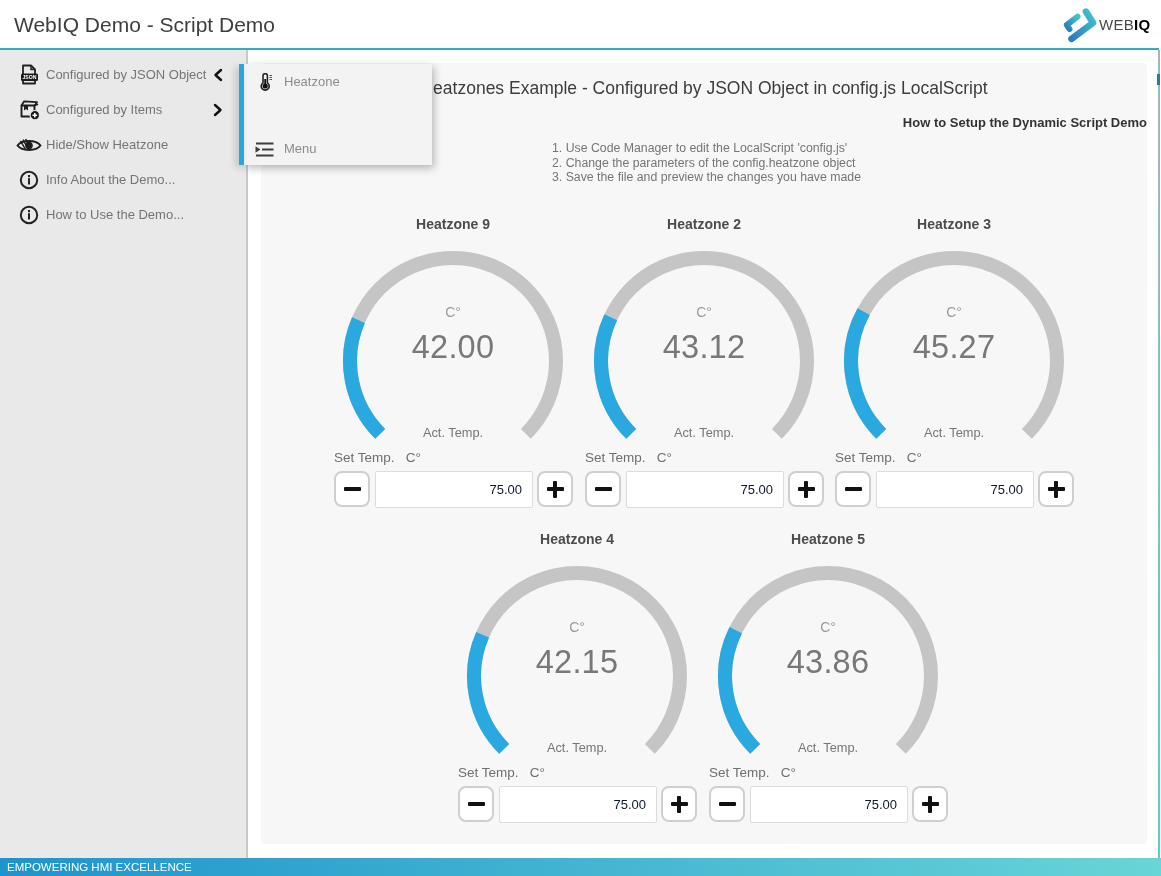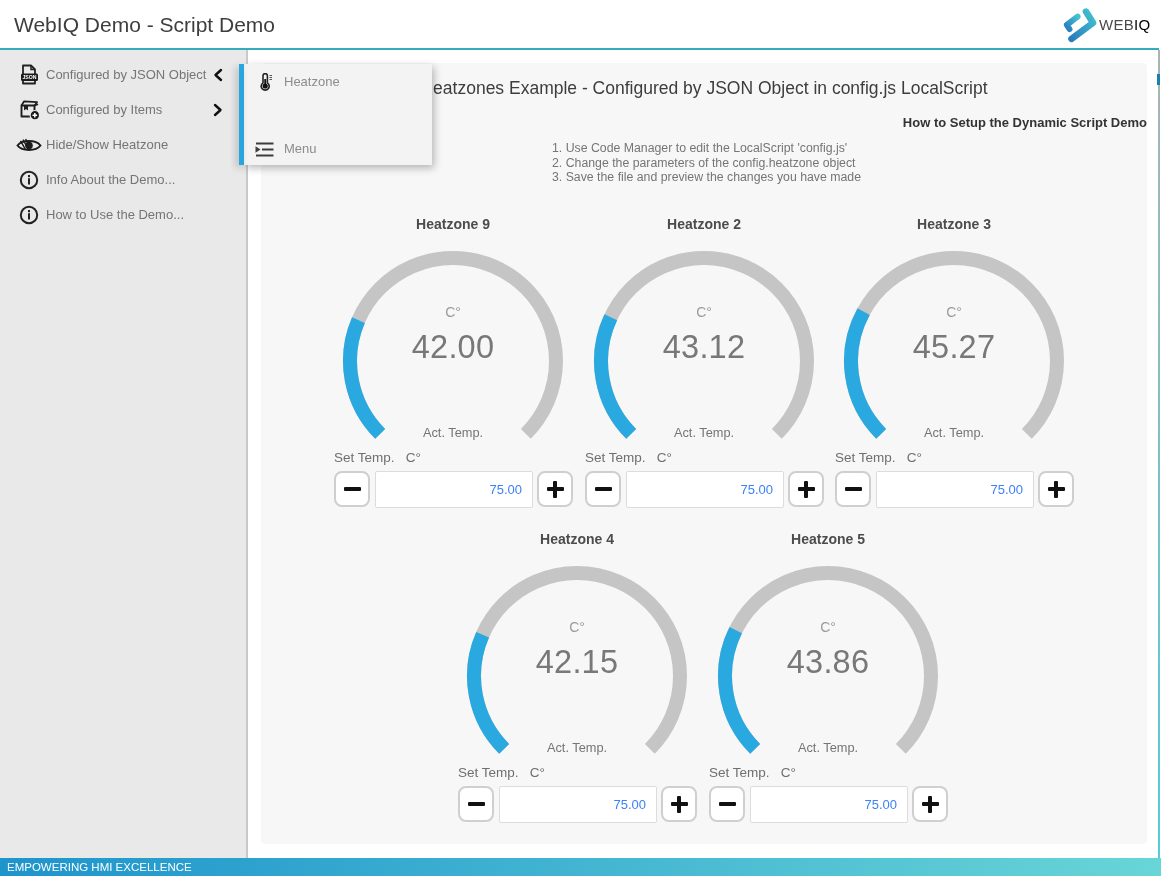--- a/index.html
+++ b/index.html
@@ -4,21 +4,21 @@
 <style>
 * { margin:0; padding:0; box-sizing:border-box; }
 html,body { width:1161px; height:876px; background:#fff; font-family:"Liberation Sans", sans-serif; }
 .page { position:relative; width:1161px; height:876px; overflow:hidden; background:#fff; }
 .abs { position:absolute; }
 
 
 .htitle { position:absolute; left:14px; top:13px; font-size:21px; color:#3e3e3e; }
 .tealline { position:absolute; left:0; top:48px; width:1159px; height:2px; background:#35acba; }
 .logotxt { position:absolute; left:1099px; top:15.5px; font-size:15px; color:#4a4a4a; letter-spacing:0.3px; }
-.logotxt b { color:#000; font-weight:400; }
+.logotxt b { color:#000; font-weight:700; }
 
 
 .sidebar { position:absolute; left:0; top:50px; width:248px; height:808px; background:#e9e9e9; border-right:2px solid #c9c9c9; }
 .mitem { position:absolute; left:0; width:246px; height:24px; }
 .mlabel { position:absolute; left:46px; top:0; font-size:13px; color:#757575; line-height:24px; }
 
 
 .submenu { position:absolute; left:239px; top:64px; width:193px; height:101px; }
 .subbar { position:absolute; left:0; top:0; width:5px; height:101px; background:#29a7dd; box-shadow:-3px 3px 7px rgba(0,0,0,0.22); }
 .subpanel { position:absolute; left:5px; top:0; width:188px; height:101px; background:#f3f3f3; box-shadow:2px 3px 8px rgba(0,0,0,0.28); }
@@ -30,21 +30,21 @@
 .subt { position:absolute; left:261px; top:114.5px; width:886px; text-align:right; font-size:13px; font-weight:700; color:#333; }
 .steps { position:absolute; left:552px; top:141px; font-size:12.3px; color:#757575; line-height:14.7px; }
 
 
 .gtitle { position:absolute; width:240px; text-align:center; font-size:14px; font-weight:700; color:#4c4c4c; }
 .gc { position:absolute; width:240px; text-align:center; color:#9b9b9b; font-size:14px; }
 .gval { position:absolute; width:240px; text-align:center; color:#787878; font-size:32.5px; letter-spacing:0.2px; line-height:36px; }
 .gact { position:absolute; width:240px; text-align:center; color:#757575; font-size:12.8px; }
 .gset { position:absolute; font-size:13.5px; color:#6f6f6f; }
 .sbtn { position:absolute; width:36px; height:36px; background:#fff; border:2px solid #cfcfcf; border-radius:8px; }
-.sinput { position:absolute; width:158px; height:37px; background:#fff; border:1px solid #dcdcdc; border-radius:2px; font-size:13px; color:#3b82f6; text-align:right; line-height:35px; padding-right:10px; }
+.sinput { position:absolute; width:158px; height:37px; background:#fff; border:1px solid #dcdcdc; border-radius:2px; font-size:13px; color:#0f172a; text-align:right; line-height:35px; padding-right:10px; }
 .hbar { position:absolute; left:7.5px; top:13.8px; width:17px; height:4.4px; background:#111; border-radius:1px; }
 .vbar { position:absolute; left:13.8px; top:7.5px; width:4.4px; height:17px; background:#111; border-radius:1px; }
 
 
 .footer { position:absolute; left:0; top:857.5px; width:1161px; height:18.5px; background:linear-gradient(90deg,#1e94cc,#68d5d7); color:#fff; font-size:11.5px; line-height:18.5px; padding-left:7px; }
 .redge { position:absolute; left:1158px; top:50px; width:2px; height:808px; background:linear-gradient(180deg,#aab3b3,#55cdd2); }
 .rthumb { position:absolute; left:1157px; top:74px; width:3px; height:11px; background:#1d7fae; }
 </style>
 </head>
 <body>

